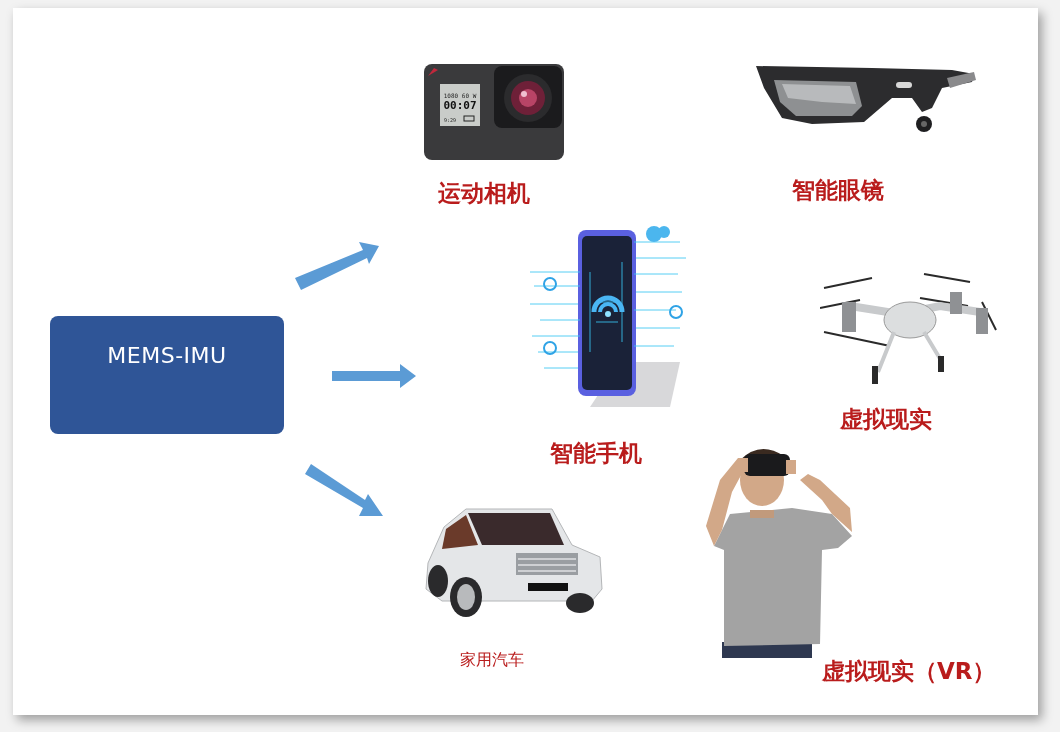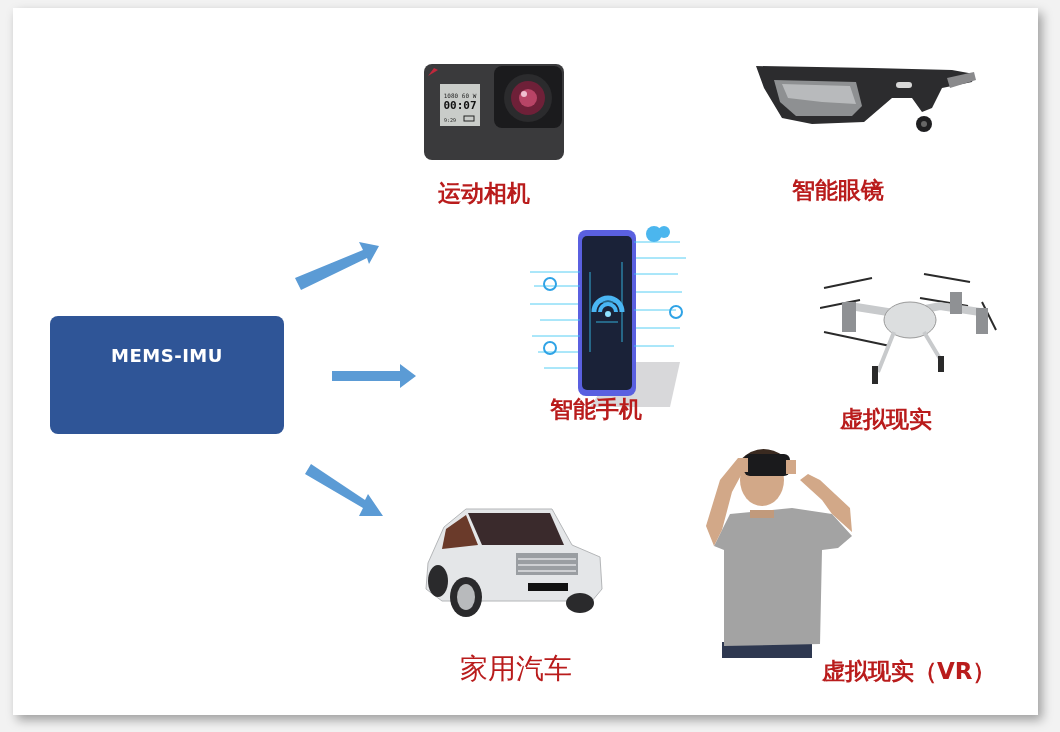--- a/index.html
+++ b/index.html
@@ -1,19 +1,19 @@
 <!DOCTYPE html>
 <html><head>
 <meta charset="utf-8">
 <style>
   html,body{margin:0;padding:0;}
   body{width:1060px;height:732px;background:#f2f2f2;position:relative;overflow:hidden;font-family:"DejaVu Sans","Liberation Sans",sans-serif;}
   .card{position:absolute;left:13px;top:8px;width:1025px;height:707px;background:#fff;box-shadow:4px 5px 10px rgba(0,0,0,0.35);}
   .center-box{position:absolute;left:50px;top:316px;width:234px;height:118px;background:#2f5597;border-radius:8px;color:#fff;text-align:center;box-sizing:border-box;padding-top:26px;}
-  .center-box .l1{font-size:18px;line-height:28px;letter-spacing:0.5px;font-weight:bold;}
+  .center-box .l1{font-size:22px;line-height:28px;letter-spacing:0.5px;}
   .center-box .l2{font-size:21px;line-height:30px;margin-top:8px;}
   .label{position:absolute;color:#b91c1c;font-weight:bold;font-size:23px;white-space:nowrap;}
   .arrow{position:absolute;}
   .img{position:absolute;}
 </style>
 </head>
 <body>
 
 <div class="card"></div>
 
@@ -69,21 +69,21 @@
   </g>
   <path d="M64,100 a14,14 0 0 1 28,0" stroke="#4ab6f4" stroke-width="5" fill="none"></path>
   <path d="M70,100 a8,8 0 0 1 16,0" stroke="#4ab6f4" stroke-width="4" fill="none"></path>
   <circle cx="78" cy="102" r="3" fill="#8fe2ff"></circle>
   <circle cx="124" cy="22" r="8" fill="#4bb6ee"></circle>
   <circle cx="134" cy="20" r="6" fill="#4bb6ee"></circle>
   <circle cx="20" cy="72" r="6" fill="none" stroke="#2fa3e6" stroke-width="2"></circle>
   <circle cx="20" cy="136" r="6" fill="none" stroke="#2fa3e6" stroke-width="2"></circle>
   <circle cx="146" cy="100" r="6" fill="none" stroke="#2fa3e6" stroke-width="2"></circle>
 </svg>
-<div class="label" style="left:550px;top:394px;">智能手机</div>
+<div class="label" style="left:550px;top:438px;">智能手机</div>
 
 <svg class="img" style="left:820px;top:272px" width="180" height="116">
   <g stroke="#2a2a2a" stroke-width="2">
     <line x1="4" y1="16" x2="52" y2="6"></line>
     <line x1="0" y1="36" x2="40" y2="28"></line>
     <line x1="4" y1="60" x2="70" y2="74"></line>
     <line x1="104" y1="2" x2="150" y2="10"></line>
     <line x1="100" y1="26" x2="148" y2="34"></line>
     <line x1="162" y1="30" x2="176" y2="58"></line>
   </g>
@@ -107,21 +107,21 @@
       <line x1="96" y1="54" x2="154" y2="54"></line>
       <line x1="96" y1="60" x2="154" y2="60"></line>
       <line x1="96" y1="66" x2="154" y2="66"></line>
     </g>
   <rect x="106" y="78" width="40" height="8" fill="#111"></rect>
   <ellipse cx="44" cy="92" rx="16" ry="20" fill="#2a2a2c"></ellipse>
   <ellipse cx="44" cy="92" rx="9" ry="13" fill="#b8babc"></ellipse>
   <ellipse cx="158" cy="98" rx="14" ry="10" fill="#2a2a2c"></ellipse>
   <ellipse cx="16" cy="76" rx="10" ry="16" fill="#2a2a2c"></ellipse>
 </svg>
-<div class="label" style="left:460px;top:650px;font-weight:normal;font-size:28px;">家用汽车</div>
+<div class="label" style="left:460px;top:650px;font-weight:normal;font-size:16px;">家用汽车</div>
 
 <svg class="img" style="left:702px;top:440px" width="156" height="218">
   <rect x="20" y="202" width="90" height="16" fill="#2e3850"></rect>
   <path d="M28,74 L90,68 L130,74 L150,96 L136,108 L120,110 L118,204 L22,206 L22,110 L12,106 Z" fill="#a3a3a3"></path>
   <path d="M12,106 L4,86 L18,40 L36,18 L44,26 L30,52 L20,90 Z" fill="#d2a888"></path>
   <path d="M130,74 L150,92 L148,68 L118,40 L106,34 L98,40 L120,60 Z" fill="#d2a888"></path>
   <ellipse cx="60" cy="40" rx="22" ry="26" fill="#d2a888"></ellipse>
   <path d="M38,20 Q58,0 82,16 L80,24 L40,28 Z" fill="#3a2a20"></path>
   <rect x="42" y="14" width="46" height="22" rx="6" fill="#1a1a1c"></rect>
   <rect x="36" y="18" width="10" height="14" fill="#d2a888"></rect>

